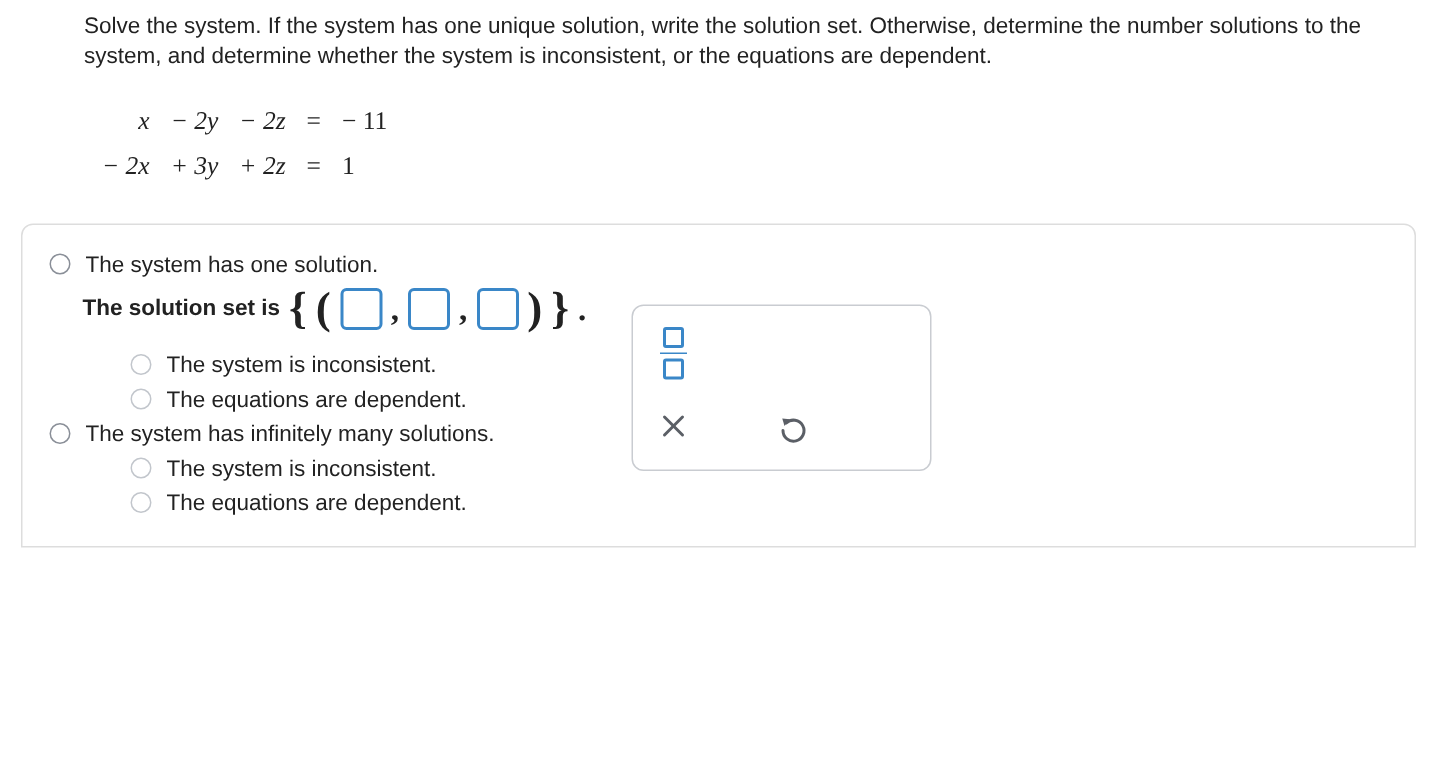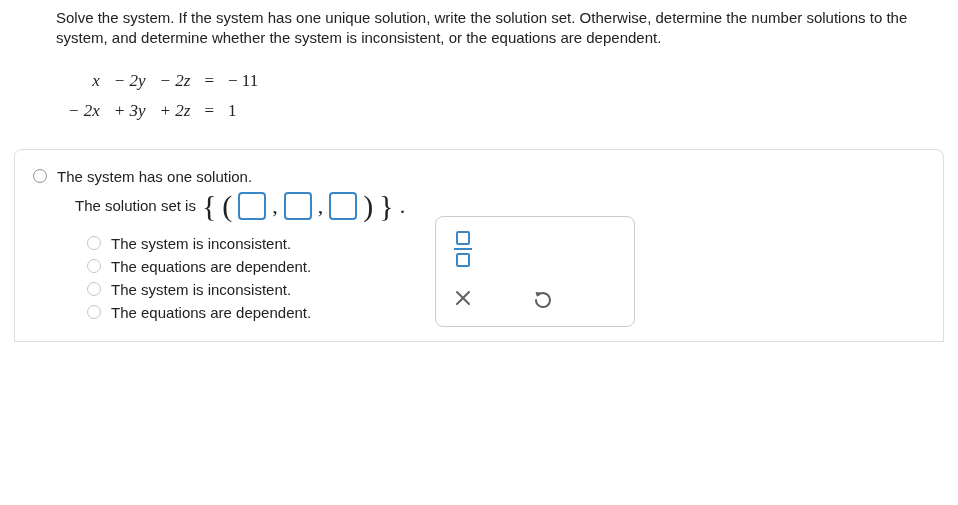--- a/index.html
+++ b/index.html
@@ -24,24 +24,24 @@
   .equations td { padding: 4px 6px; white-space: pre; }
   .equations .eq { font-style: normal; padding: 0 6px;}
   .equations .num { font-style: normal;}
   .answer-area {
     border: 1px solid #ddd;
     border-top-left-radius: 8px;
     border-top-right-radius: 8px;
     padding: 18px 18px 14px 18px;
     position: relative;
   }
-  .columns { display: flex; gap: 30px; align-items: flex-end; }
+  .columns { display: flex; gap: 30px; align-items: center; }
   .options { flex: 0 0 auto; }
   .row { display: flex; align-items: center; margin-bottom: 6px; }
-  .row.indent1 { margin-left: 42px; }
+  .row.indent1 { margin-left: 22px; font-weight: bold; }
   .row.indent2 { margin-left: 54px; }
   .radio {
     width: 14px; height: 14px;
     border: 1.5px solid #8a8f98;
     border-radius: 50%;
     margin-right: 10px;
     flex: 0 0 auto;
   }
   .radio.light { border-color: #c2c6cc; }
   .solution-line { display: flex; align-items: center; gap: 6px; }
@@ -156,20 +156,24 @@
 
         <div class="row indent2">
           <span class="radio light"></span>
           <span>The system is inconsistent.</span>
         </div>
         <div class="row indent2">
           <span class="radio light"></span>
           <span>The equations are dependent.</span>
         </div>
 
+        <div class="row">
+          <span class="radio"></span>
+          <span>The system has infinitely many solutions.</span>
+        </div>
         <div class="row indent2">
           <span class="radio light"></span>
           <span>The system is inconsistent.</span>
         </div>
         <div class="row indent2">
           <span class="radio light"></span>
           <span>The equations are dependent.</span>
         </div>
 
       </div>

